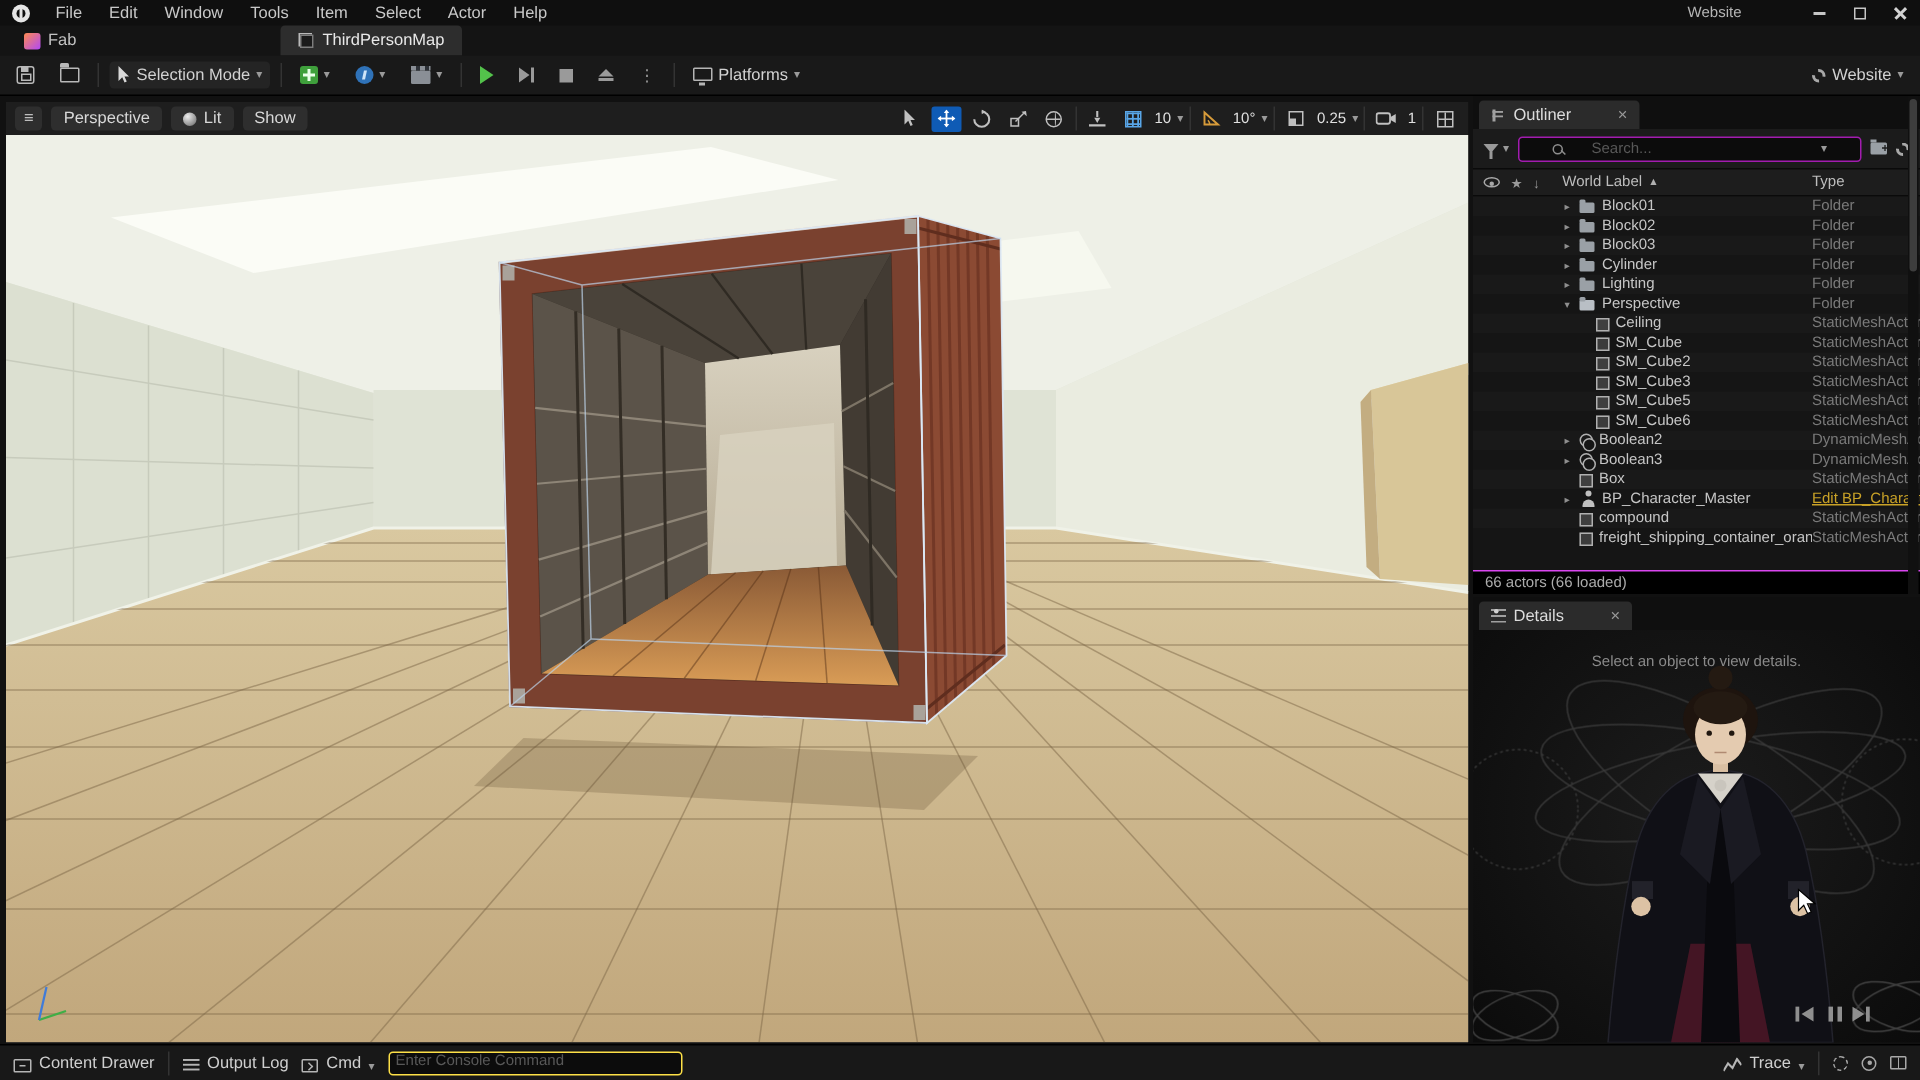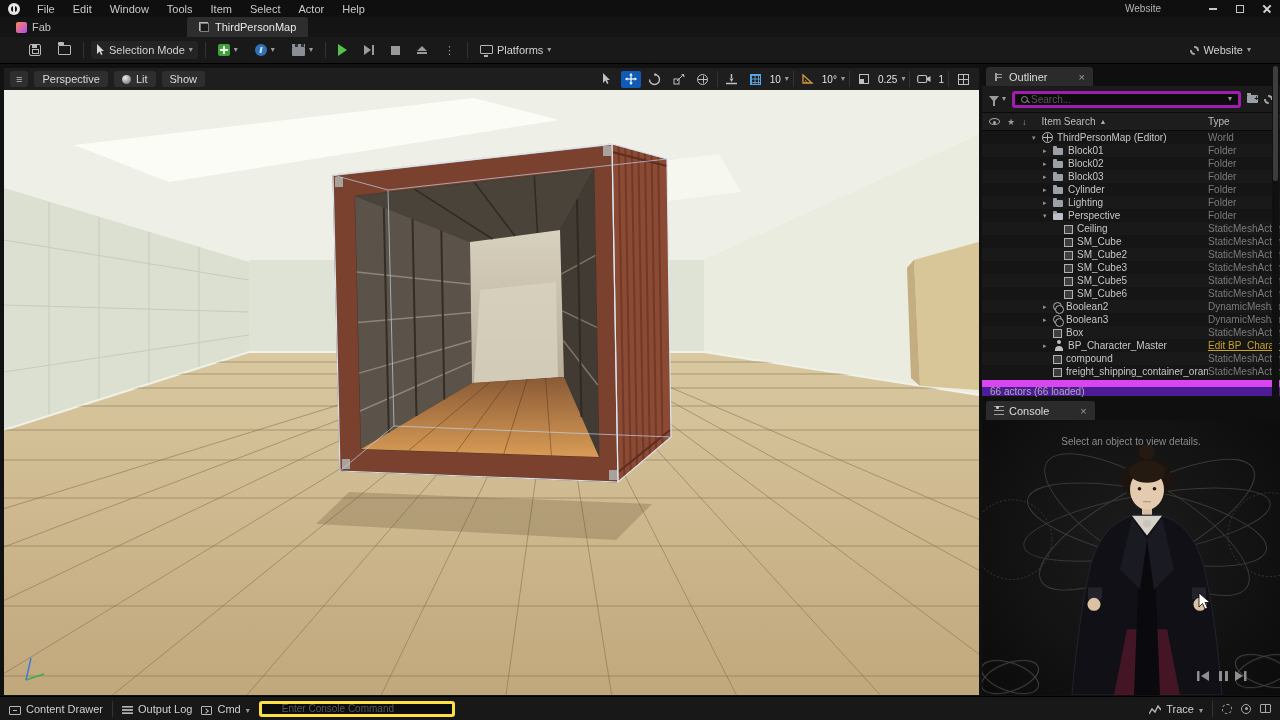--- a/index.html
+++ b/index.html
@@ -22,21 +22,21 @@
   .w-close i::before{transform:rotate(45deg)} .w-close i::after{transform:rotate(-45deg)}
   
   .tabbar{position:absolute;top:17px;left:0;right:0;height:20px;background:#141414;display:flex;align-items:flex-end;padding-left:10px;gap:10px}
   .fab-btn{display:flex;align-items:center;gap:5px;height:20px;color:#c3c3c3;padding:0 6px}
   .fab-ico{width:11px;height:11px;border-radius:2px;background:linear-gradient(135deg,#ff8a50,#b048f8)}
   .map-tab{display:flex;align-items:center;gap:6px;height:20px;padding:0 12px;background:#2d2d2d;border-radius:3px 3px 0 0;color:#e8e8e8;margin-left:120px}
   .i-levels{width:10px;height:10px;position:relative;flex:none}
   .i-levels::before{content:"";position:absolute;left:0;top:0;width:7px;height:7px;border:1px solid #b9b9b9}
   .i-levels::after{content:"";position:absolute;right:0;bottom:0;width:7px;height:7px;border:1px solid #7d7d7d;background:#1a1a1a}
   
-  .toolbar{position:absolute;top:37px;left:0;right:0;height:27px;background:#191919;border-bottom:1px solid #000;display:flex;align-items:center;padding:0 24px;gap:7px}
+  .toolbar{position:absolute;top:37px;left:0;right:0;height:27px;background:#191919;border-bottom:1px solid #000;display:flex;align-items:center;padding:0 6px;gap:7px}
   .tbtn{display:flex;align-items:center;gap:4px;padding:3px 5px;border-radius:3px;color:#d2d2d2}
   .sep{width:1px;height:16px;background:#333;flex:none}
   .caret{font-size:8px;color:#9a9a9a;line-height:1}
   .i-save{width:12px;height:12px;border:1.5px solid #b9b9b9;border-radius:2px;position:relative}
   .i-save::before{content:"";position:absolute;top:-1px;left:2px;width:5px;height:4px;background:#b9b9b9}
   .i-save::after{content:"";position:absolute;bottom:1px;left:2px;width:5px;height:3px;border:1px solid #b9b9b9}
   .i-browse{width:13px;height:10px;position:relative}
   .i-browse::before{content:"";position:absolute;inset:0;border:1.5px solid #b9b9b9;border-radius:1px}
   .i-browse::after{content:"";position:absolute;top:-3px;left:0;width:6px;height:3px;background:#b9b9b9;border-radius:1px 1px 0 0}
   .i-addcube{width:12px;height:12px;background:#3fa03c;border-radius:2px;position:relative}
@@ -84,21 +84,21 @@
   .ptab{height:19px;background:#2b2b2b;border-radius:3px 3px 0 0;display:flex;align-items:center;gap:5px;padding:0 8px;color:#dcdcdc}
   .ptab .x{color:#9a9a9a;margin-left:26px;font-size:11px}
   .i-tree{width:10px;height:10px;position:relative}
   .i-tree::before{content:"";position:absolute;left:1px;top:1px;width:1.5px;height:8px;background:#a0a0a0}
   .i-tree::after{content:"";position:absolute;left:1px;top:2px;width:7px;height:6px;background-image:linear-gradient(#a0a0a0 1.5px,transparent 1.5px);background-size:100% 3px}
   .i-sliders{width:10px;height:9px;background-image:linear-gradient(#a0a0a0 1.5px,transparent 1.5px);background-size:100% 4px;position:relative}
   .i-sliders::after{content:"";position:absolute;left:2px;top:0;width:3px;height:3px;background:#d0d0d0;border-radius:50%}
   .ol-toolbar{height:26px;display:flex;align-items:center;gap:6px;padding:0 7px;background:#1b1b1b;flex:none}
   .i-funnel{width:0;height:0;border-left:5px solid transparent;border-right:5px solid transparent;border-top:6px solid #9a9a9a;position:relative}
   .i-funnel::after{content:"";position:absolute;left:-1px;top:-1px;width:2px;height:5px;background:#9a9a9a}
-  .searchbox{flex:1;height:17px;background:#0c0c0c;border:3px solid #a21caf;border-radius:3px;display:flex;align-items:center;gap:3px;padding:0 6px}
+  .searchbox{flex:1;height:17px;background:#0c0c0c;border:1px solid #a21caf;border-radius:3px;display:flex;align-items:center;gap:19px;padding:0 22px}
   .searchbox input{flex:1;background:transparent;border:none;outline:none;color:#cfcfcf;font-size:10px;font-family:inherit;min-width:0}
   .i-mag{width:7px;height:7px;border:1.4px solid #8f8f8f;border-radius:50%;position:relative;flex:none}
   .i-mag::after{content:"";position:absolute;width:4px;height:1.4px;background:#8f8f8f;transform:rotate(45deg);right:-3px;bottom:-1px}
   .i-addfold{width:11px;height:8px;background:#9aa0a6;border-radius:1px;position:relative}
   .i-addfold::before{content:"";position:absolute;top:-2px;left:0;width:4px;height:2px;background:#9aa0a6}
   .i-addfold::after{content:"+";position:absolute;right:-1px;top:-1px;color:#1b1b1b;font-size:8px;font-weight:bold}
   .ol-colhead{height:19px;display:flex;align-items:center;background:#1d1d1d;border-top:1px solid #0a0a0a;border-bottom:1px solid #0a0a0a;font-size:10px;color:#bdbdbd;padding-left:7px;gap:7px;flex:none}
   .i-eye{width:11px;height:7px;border:1px solid #a8a8a8;border-radius:50%;position:relative}
   .i-eye::after{content:"";position:absolute;left:3px;top:1.5px;width:3px;height:3px;border-radius:50%;background:#a8a8a8}
   .hd-star{color:#9a9a9a;font-size:9px}
@@ -121,34 +121,34 @@
   .ico-cube{width:9px;height:9px;margin-top:1px;border:1px solid #b0b0b0;background:rgba(200,200,200,.22)}
   .ico-bool{width:9px;height:9px;border:1px solid #b0b0b0;border-radius:50%}
   .ico-bool::after{content:"";position:absolute;right:-3px;top:2px;width:7px;height:7px;border:1px solid #b0b0b0;border-radius:50%;background:#151515}
   .ico-person::before{content:"";position:absolute;left:3.5px;top:0;width:4px;height:4px;border-radius:50%;background:#c0c0c0}
   .ico-person::after{content:"";position:absolute;left:1.5px;bottom:0;width:8px;height:5px;border-radius:4px 4px 0 0;background:#c0c0c0}
   .ol-label{flex:1;overflow:hidden}
   .ol-type{width:72px;flex:none;color:#7a7a7a;overflow:hidden}
   .ol-type.link{color:#c9a227;text-decoration:underline}
   .ol-scroll{position:absolute;right:1px;top:0;width:7px;height:100%;background:#101010}
   .ol-thumb{position:absolute;top:2px;left:1px;width:5px;height:115px;background:#3d3d3d;border-radius:3px}
-  .ol-footer{height:16px;font-size:10px;color:#ababab;display:flex;align-items:center;padding-left:8px;background:#4c1d95;border-top:7px solid #d946ef;flex:none}
+  .ol-footer{height:16px;font-size:10px;color:#ababab;display:flex;align-items:center;padding-left:8px;background:#000000;border-top:1px solid #d946ef;flex:none}
   .det-body{flex:1;position:relative;background:radial-gradient(ellipse at 50% 45%,#1c1c1c,#0b0b0b)}
   .det-msg{position:absolute;top:16px;width:100%;text-align:center;font-size:10px;color:#8a8a8a;z-index:2}
   .det-preview{position:absolute;inset:0}
   .det-preview svg{width:100%;height:100%;display:block}
   
   .statusbar{position:absolute;left:0;right:0;bottom:0;height:24px;background:#181818;border-top:1px solid #000;display:flex;align-items:center;padding:0 9px;gap:9px;color:#cfcfcf}
   .sbtn{display:flex;align-items:flex-end;gap:5px}
   .i-drawer{width:12px;height:9px;border:1.5px solid #b5b5b5;border-radius:1px;position:relative}
   .i-drawer::after{content:"";position:absolute;left:3px;top:3px;width:4px;height:1.5px;background:#b5b5b5}
   .i-log{width:11px;height:9px;background-image:linear-gradient(#b5b5b5 1.3px,transparent 1.3px);background-size:100% 3.2px}
   .i-cmd{width:11px;height:9px;border:1.5px solid #b5b5b5;border-radius:1px;position:relative}
   .i-cmd::after{content:"";position:absolute;left:2px;top:2px;width:3px;height:3px;border-right:1.3px solid #b5b5b5;border-bottom:1.3px solid #b5b5b5;transform:rotate(-45deg)}
-  .console{width:196px;height:16px;background:#0c0c0c;border:3px solid #fde047;border-radius:3px;display:flex;align-items:flex-end;padding:0 20px}
+  .console{width:196px;height:16px;background:#0c0c0c;border:1px solid #fde047;border-radius:3px;display:flex;align-items:flex-start;padding:0 4px}
   .console input{flex:1;background:transparent;border:none;outline:none;color:#cfcfcf;font-size:10px;font-family:inherit;min-width:0}
   .console input::placeholder,.searchbox input::placeholder{color:#585858}
   .i-cycle{width:10px;height:10px;border:1.5px dashed #a8a8a8;border-radius:50%}
   .i-target{width:10px;height:10px;border:1.5px solid #a8a8a8;border-radius:50%;position:relative}
   .i-target::after{content:"";position:absolute;left:2.7px;top:2.7px;width:3px;height:3px;border-radius:50%;background:#a8a8a8}
   .i-panes{width:11px;height:9px;border:1.5px solid #a8a8a8;border-radius:1px;background-image:linear-gradient(90deg,transparent 4px,#a8a8a8 4px,#a8a8a8 5px,transparent 5px)}
   .cursor{position:absolute;left:1198px;top:592px;z-index:9;pointer-events:none}
 </style>
 </head>
 <body>
@@ -521,33 +521,26 @@
         <span class="caret">▾</span>
       </div>
       <span class="i-addfold"></span>
       <span class="i-gear"></span>
     </div>
     <div class="ol-colhead">
       <span class="i-eye"></span>
       <span class="hd-star">★</span>
       <span class="hd-pin">↓</span>
       <span class="colhead-label">
-        <span>Item Search</span>
+        <span>World Label</span>
         <span class="sortarrow">▲</span>
       </span>
       <span class="colhead-type">Type</span>
     </div>
     <div class="ol-rows">
-        <div class="ol-row">
-          <span class="ind" style="width: 0px;"></span>
-          <span class="exp">▾</span>
-          <span class="oli ico-world"></span>
-          <span class="ol-label">ThirdPersonMap (Editor)</span>
-          <span class="ol-type">World</span>
-        </div>
         <div class="ol-row alt">
           <span class="ind" style="width: 11px;"></span>
           <span class="exp">▸</span>
           <span class="oli ico-folder"></span>
           <span class="ol-label">Block01</span>
           <span class="ol-type">Folder</span>
         </div>
         <div class="ol-row">
           <span class="ind" style="width: 11px;"></span>
           <span class="exp">▸</span>
@@ -673,21 +666,21 @@
       </div>
     <div class="ol-footer">
         <span>66 actors (66 loaded)</span>
       </div>
   </div>
 
   <div class="panel details">
     <div class="panel-tabs">
       <div class="ptab">
         <span class="i-sliders"></span>
-        <span>Console</span>
+        <span>Details</span>
         <span class="x">×</span>
       </div>
     </div>
     <div class="det-body">
       <div class="det-msg">Select an object to view details.</div>
       <div class="det-preview">
         <svg viewBox="0 0 298 276" preserveAspectRatio="none">
           <g fill="none" stroke="#3d3d3d" opacity="0.9">
             <ellipse cx="165" cy="105" rx="120" ry="38" transform="rotate(-28 165 105)"></ellipse>
             <ellipse cx="165" cy="105" rx="125" ry="30" transform="rotate(-10 165 105)"></ellipse>

